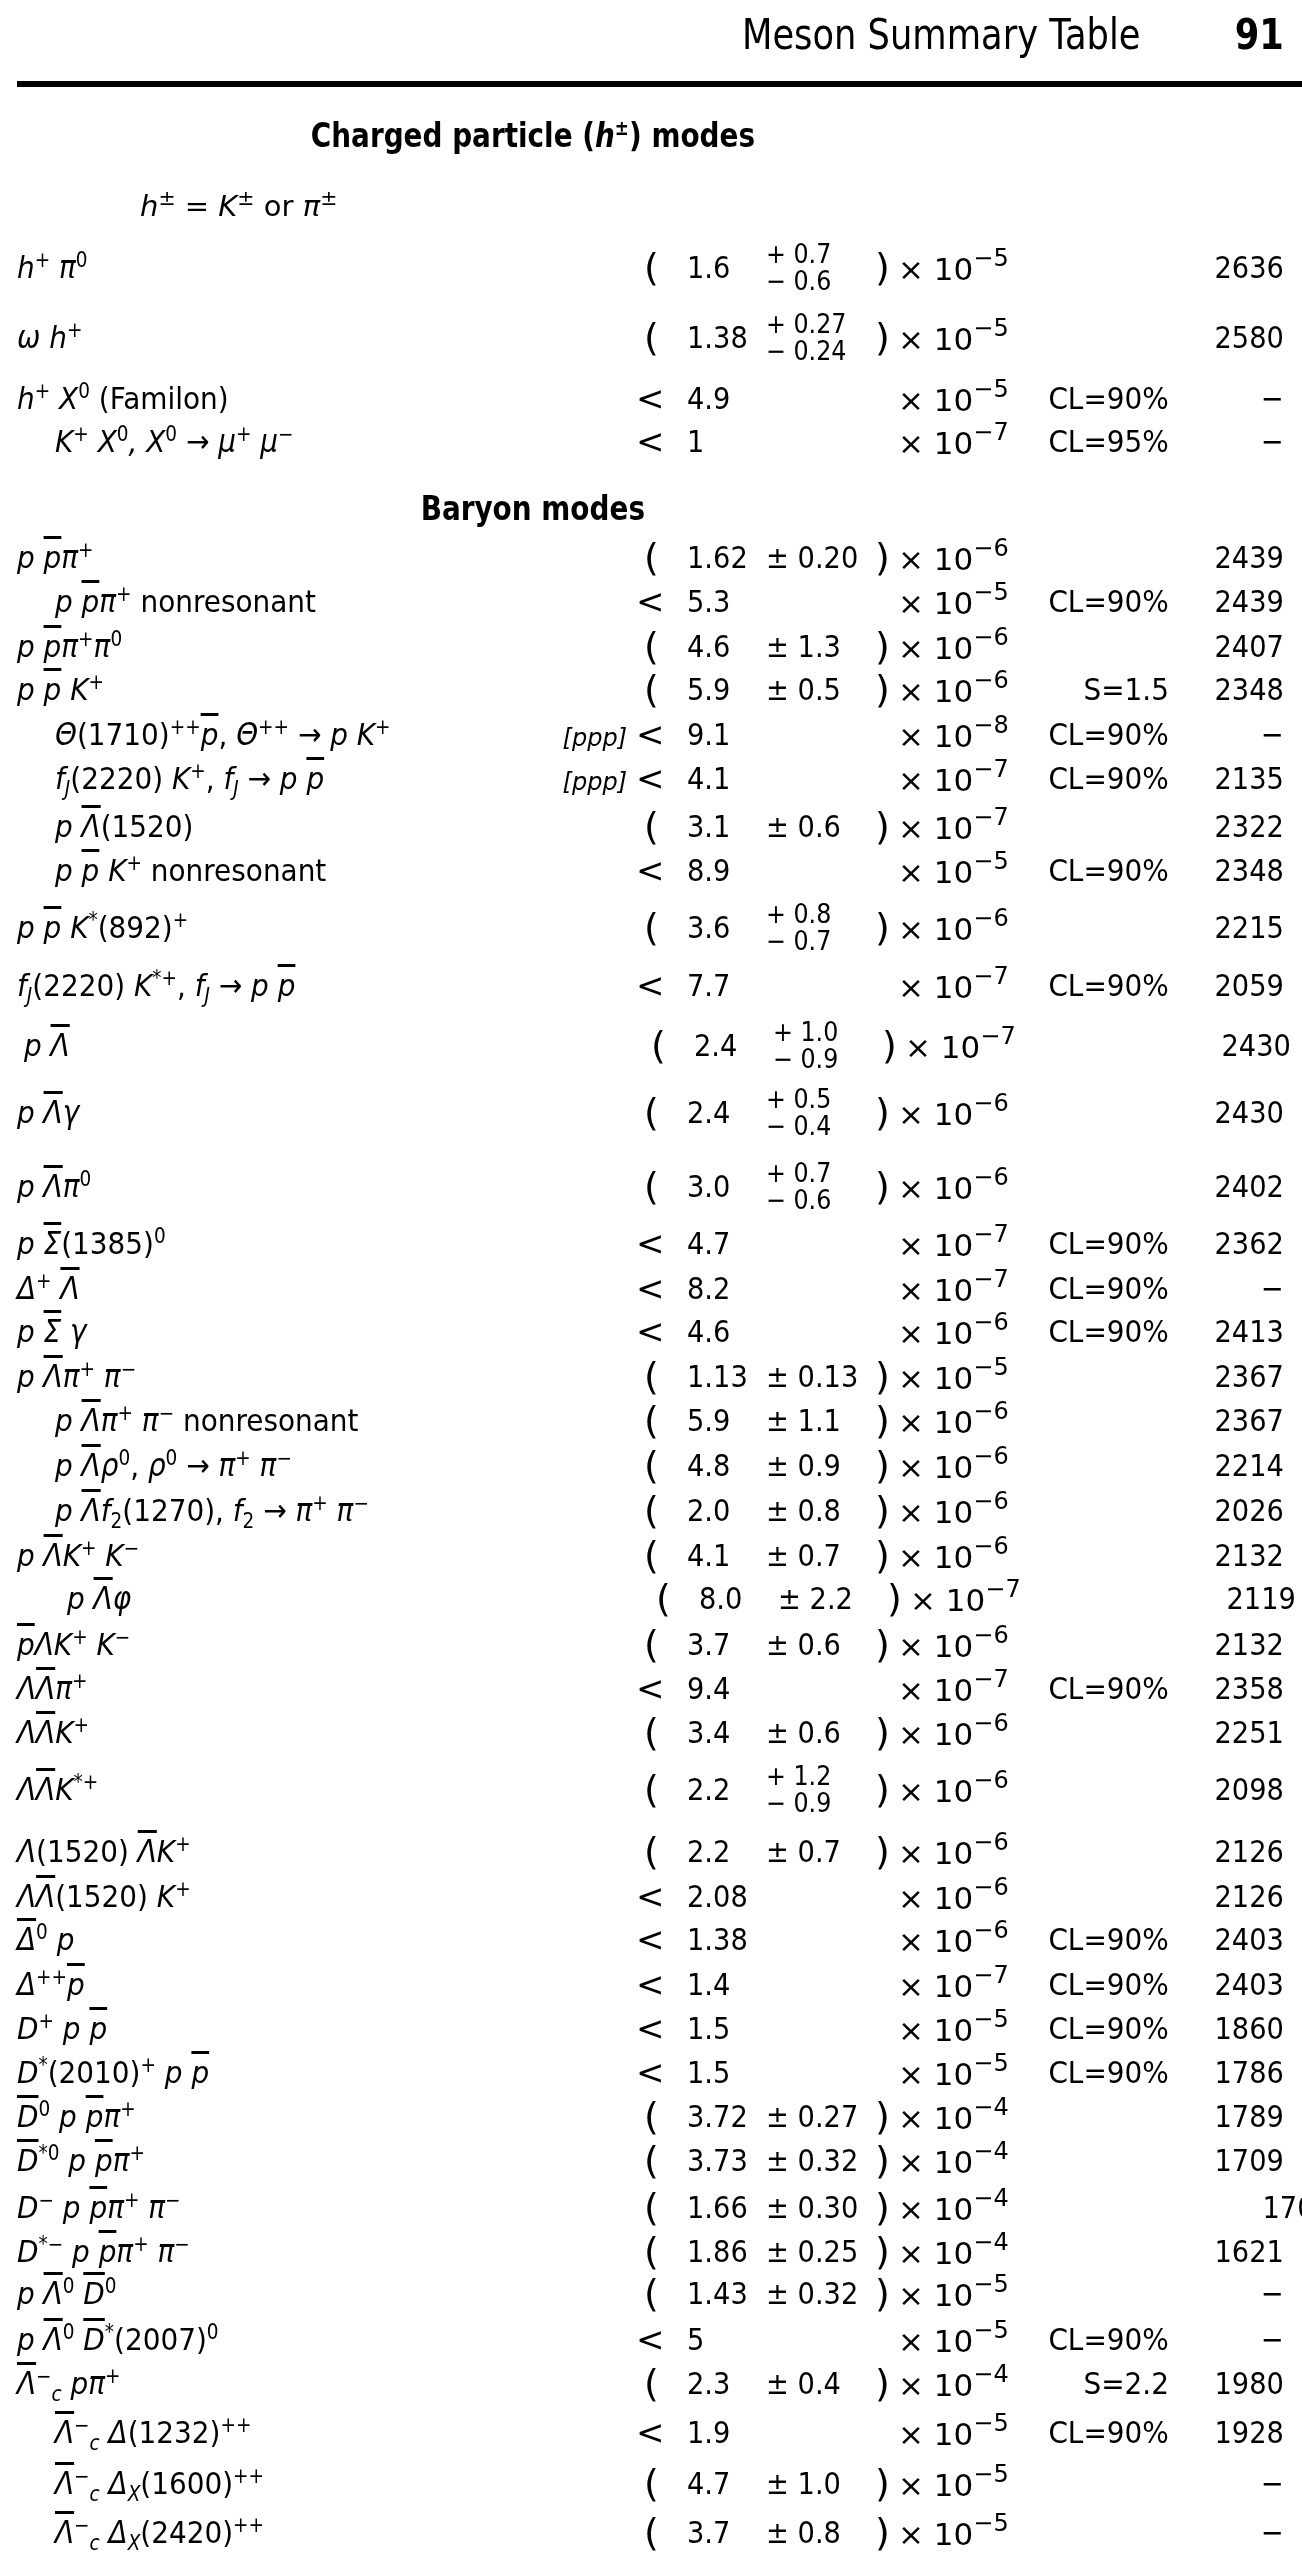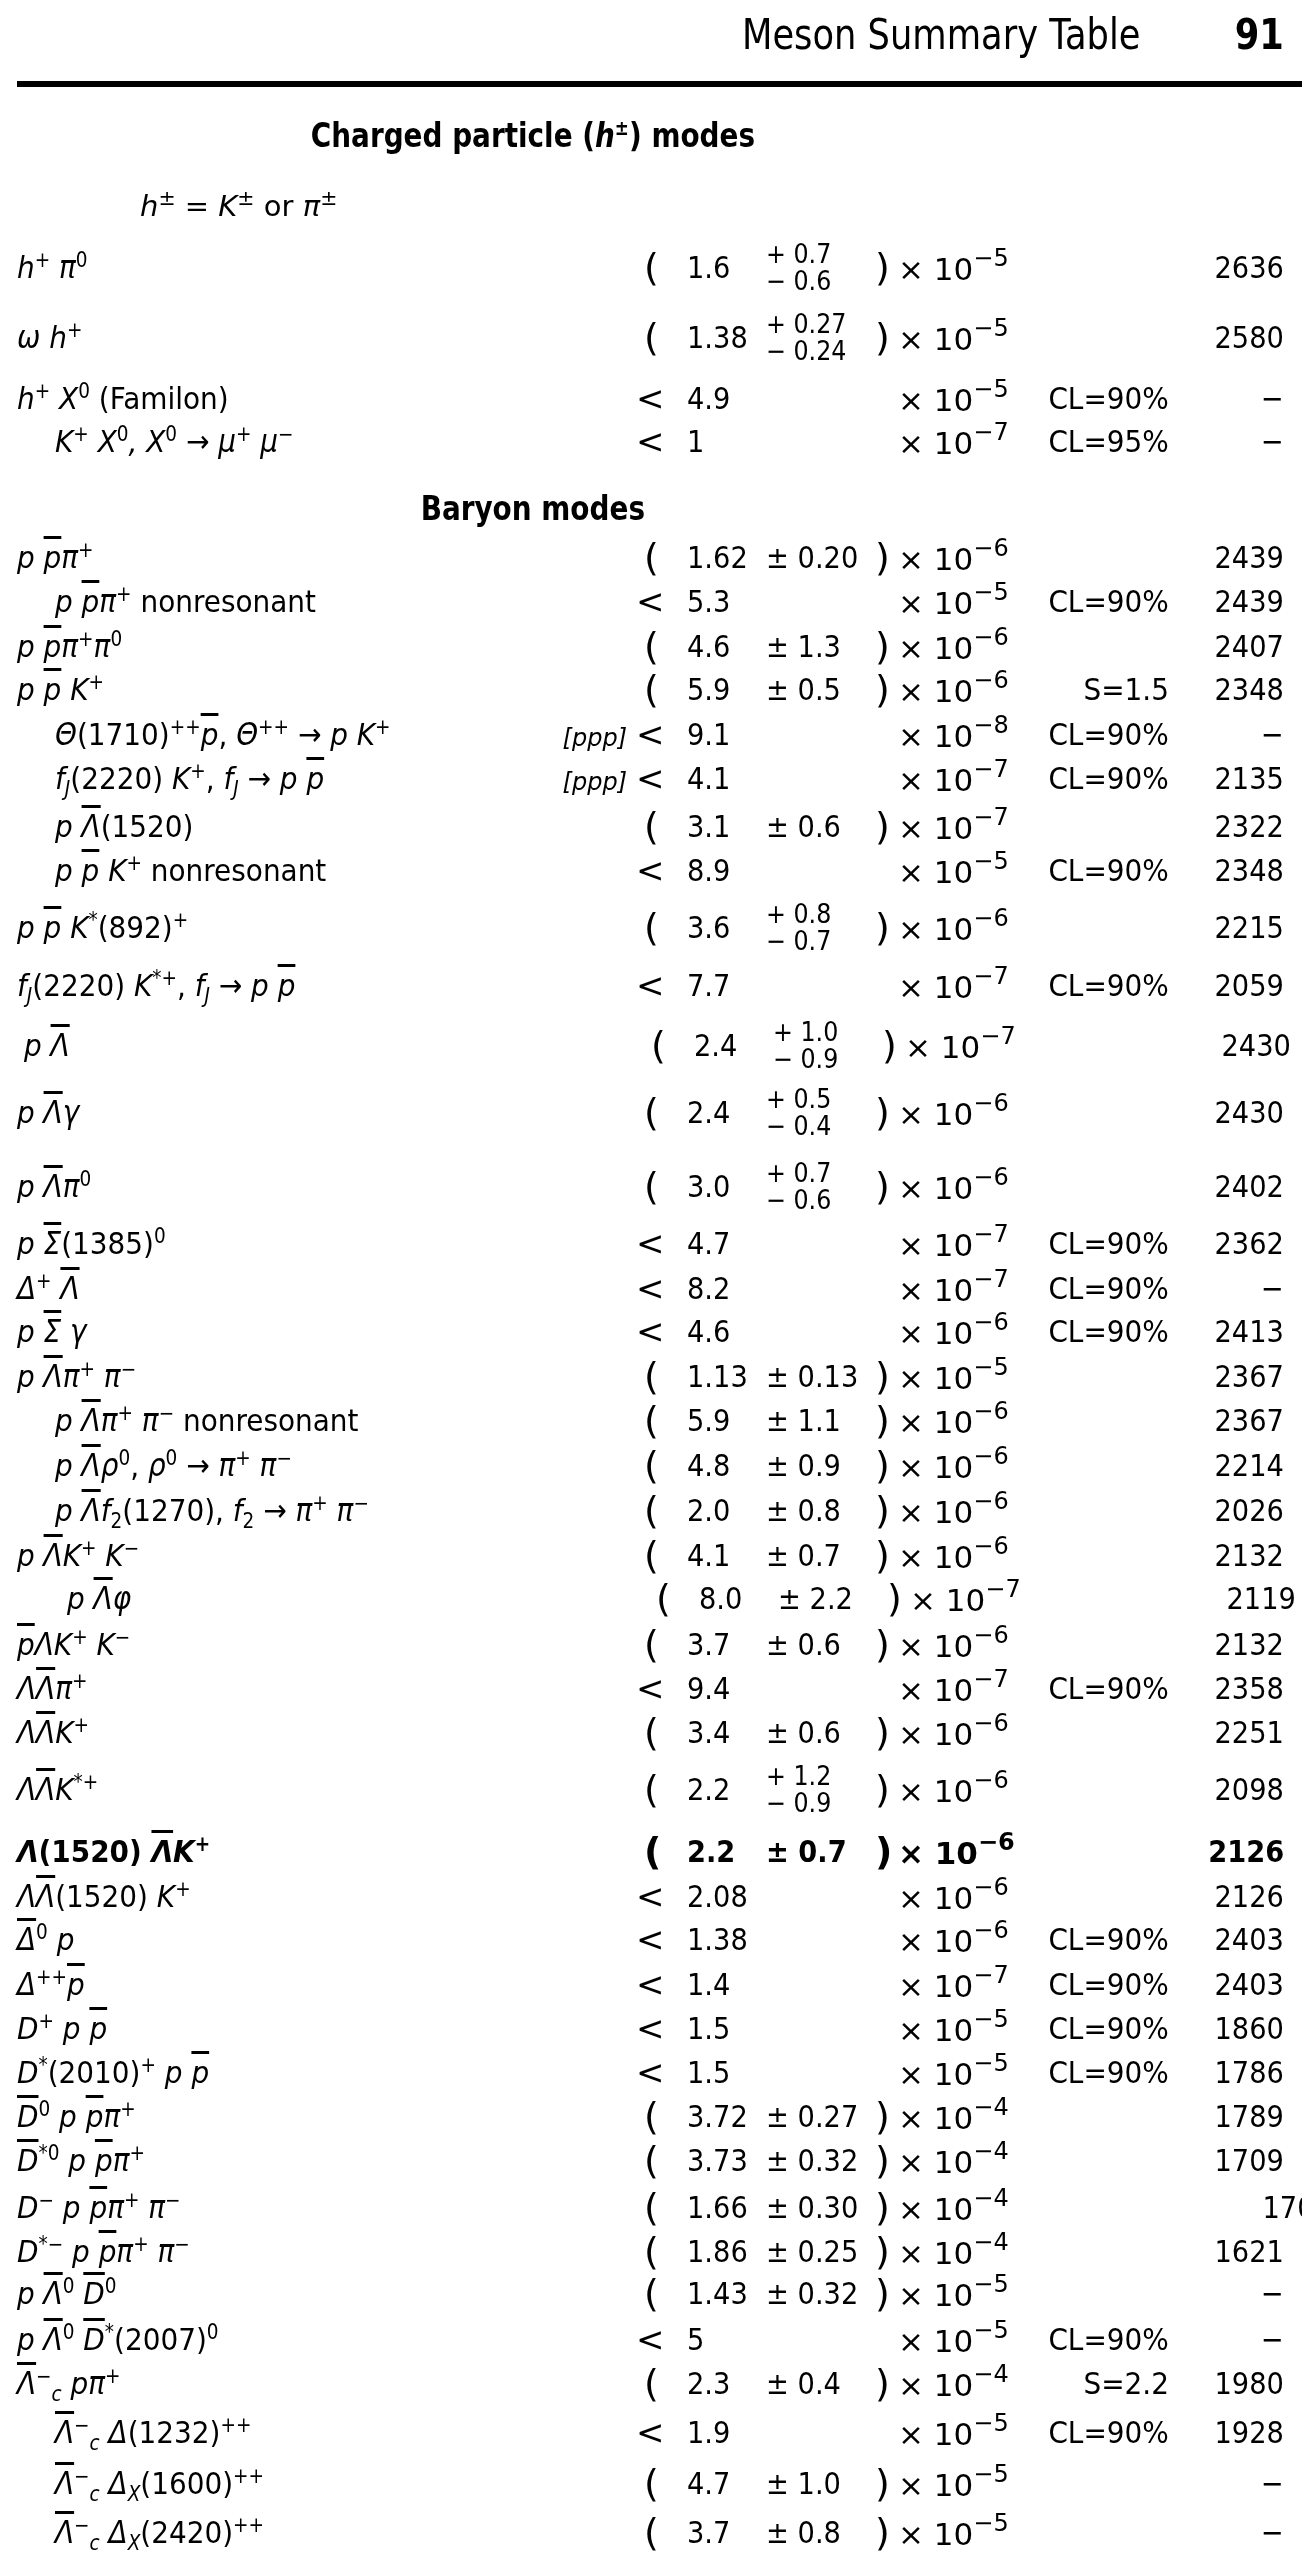--- a/index.html
+++ b/index.html
@@ -320,21 +320,21 @@
         <span class="paren-l">(</span>
         <span class="paren-r">)</span>
         <span class="val">2.2</span>
         <span class="asym">
           <div>+ 1.2</div>
           <div>− 0.9</div>
         </span>
         <span class="scale">× 10<sup>−6</sup></span>
         <span class="pval">2098</span>
       </div>
-      <div class="row" style="top: 1829px; font-weight: bold;">
+      <div class="row" style="top: 1829px;">
         <span class="mode"><span style="font-style: italic;">Λ</span><span>(1520) </span><span class="ov" style="font-style: italic;">Λ</span><span style="font-style: italic;">K</span><sup class="s">+</sup></span>
         <span class="paren-l">(</span>
         <span class="paren-r">)</span>
         <span class="val">2.2</span>
         <span class="err">± 0.7</span>
         <span class="scale">× 10<sup>−6</sup></span>
         <span class="pval">2126</span>
       </div>
       <div class="row" style="top: 1874px;">
         <span class="mode"><span style="font-style: italic;">Λ</span><span class="ov" style="font-style: italic;">Λ</span><span>(1520) </span><span style="font-style: italic;">K</span><sup class="s">+</sup></span>

